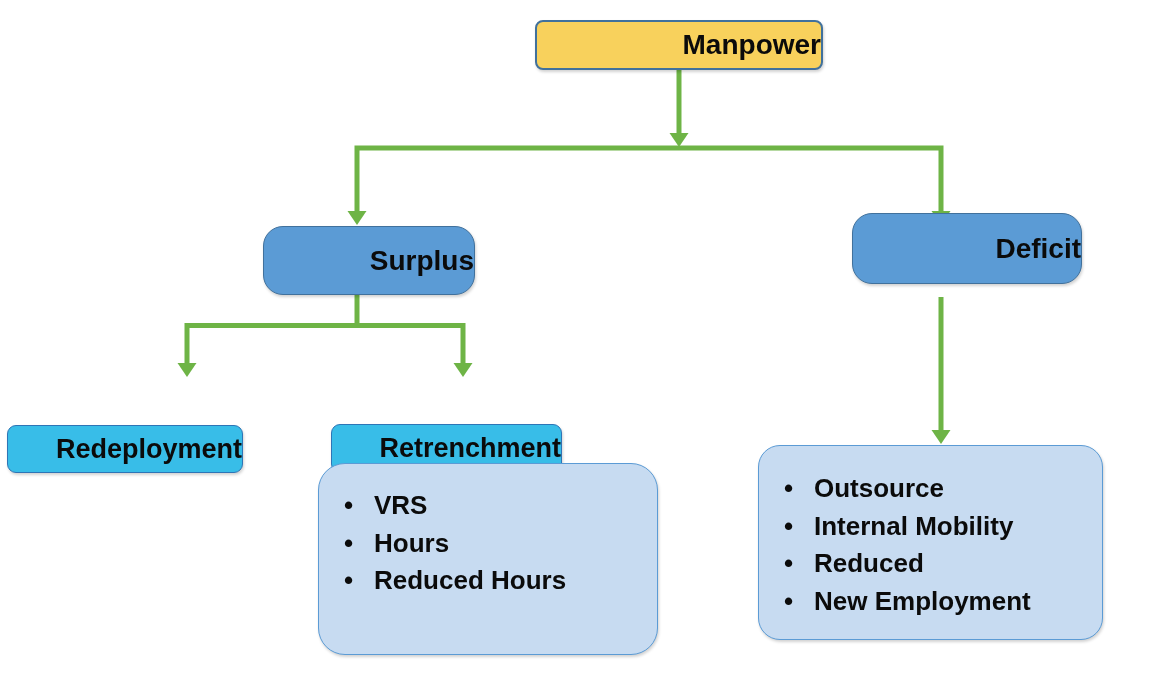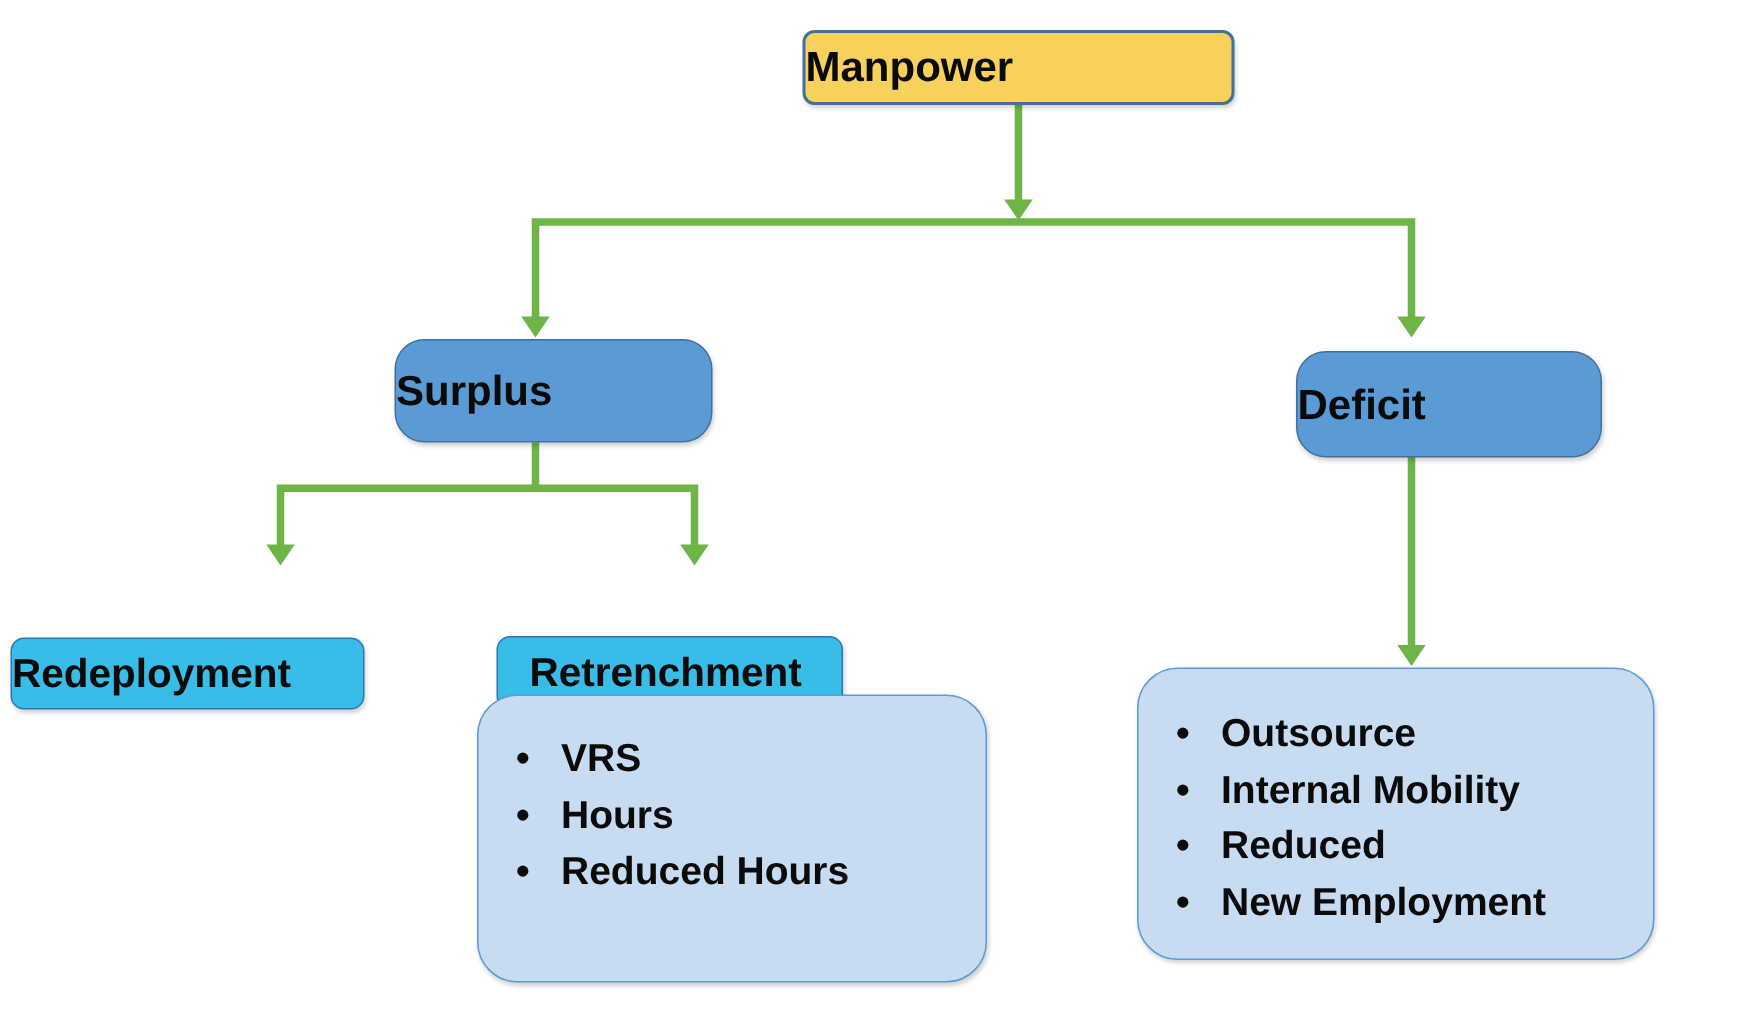--- a/index.html
+++ b/index.html
@@ -18,21 +18,21 @@
     position: absolute;
     left: 0; top: 0;
     width: 1176px;
     height: 681px;
     pointer-events: none;
   }
   .node {
     position: absolute;
     display: flex;
     align-items: center;
-    justify-content: flex-start;
+    justify-content: flex-end;
     box-sizing: border-box;
     font-weight: bold;
     color: var(--text, #0b0b0b);
     text-align: center;
     box-shadow: 1px 2px 3px rgba(0,0,0,0.18);
   }
   .node.root {
     background: var(--root-fill);
     border: 2px solid var(--root-border);
     border-radius: 8px;
@@ -107,40 +107,40 @@
 </svg>
 
 <div class="node root" style="left:535px; top:20px; width:288px; height:50px;">
   <span>Manpower</span>
 </div>
 
 <div class="node branch" style="left:263px; top:226px; width:212px; height:69px;">
   <span>Surplus</span>
 </div>
 
-<div class="node branch" style="left:852px; top:234px; width:204px; height:71px;margin-left:12px;">
+<div class="node branch" style="left:852px; top:213px; width:230px; height:71px;">
   <span>Deficit</span>
 </div>
 
 <div class="node leaf" style="left:7px; top:377px; width:236px; height:48px;">
   <span>Redeployment</span>
 </div>
 
 <div class="node leaf" style="left:331px; top:376px; width:231px; height:49px;padding-left:21px;">
   <span>Retrenchment</span>
 </div>
 
 <div class="options" id="options-retrenchment" style="left:318px; top:463px; width:340px; height:192px;">
   <ul>
       <li>VRS</li>
       <li>Hours</li>
       <li>Reduced Hours</li>
     </ul>
 </div>
 
-<div class="options" id="options-deficit" style="left:758px; top:445px; width:345px; height:195px;">
+<div class="options" id="options-deficit" style="left:758px; top:445px; width:345px; height:195px;border-radius:22px;">
   <ul>
       <li>Outsource</li>
       <li>Internal Mobility</li>
       <li>Reduced</li>
       <li>New Employment</li>
     </ul>
 </div>
 
 </body></html>

